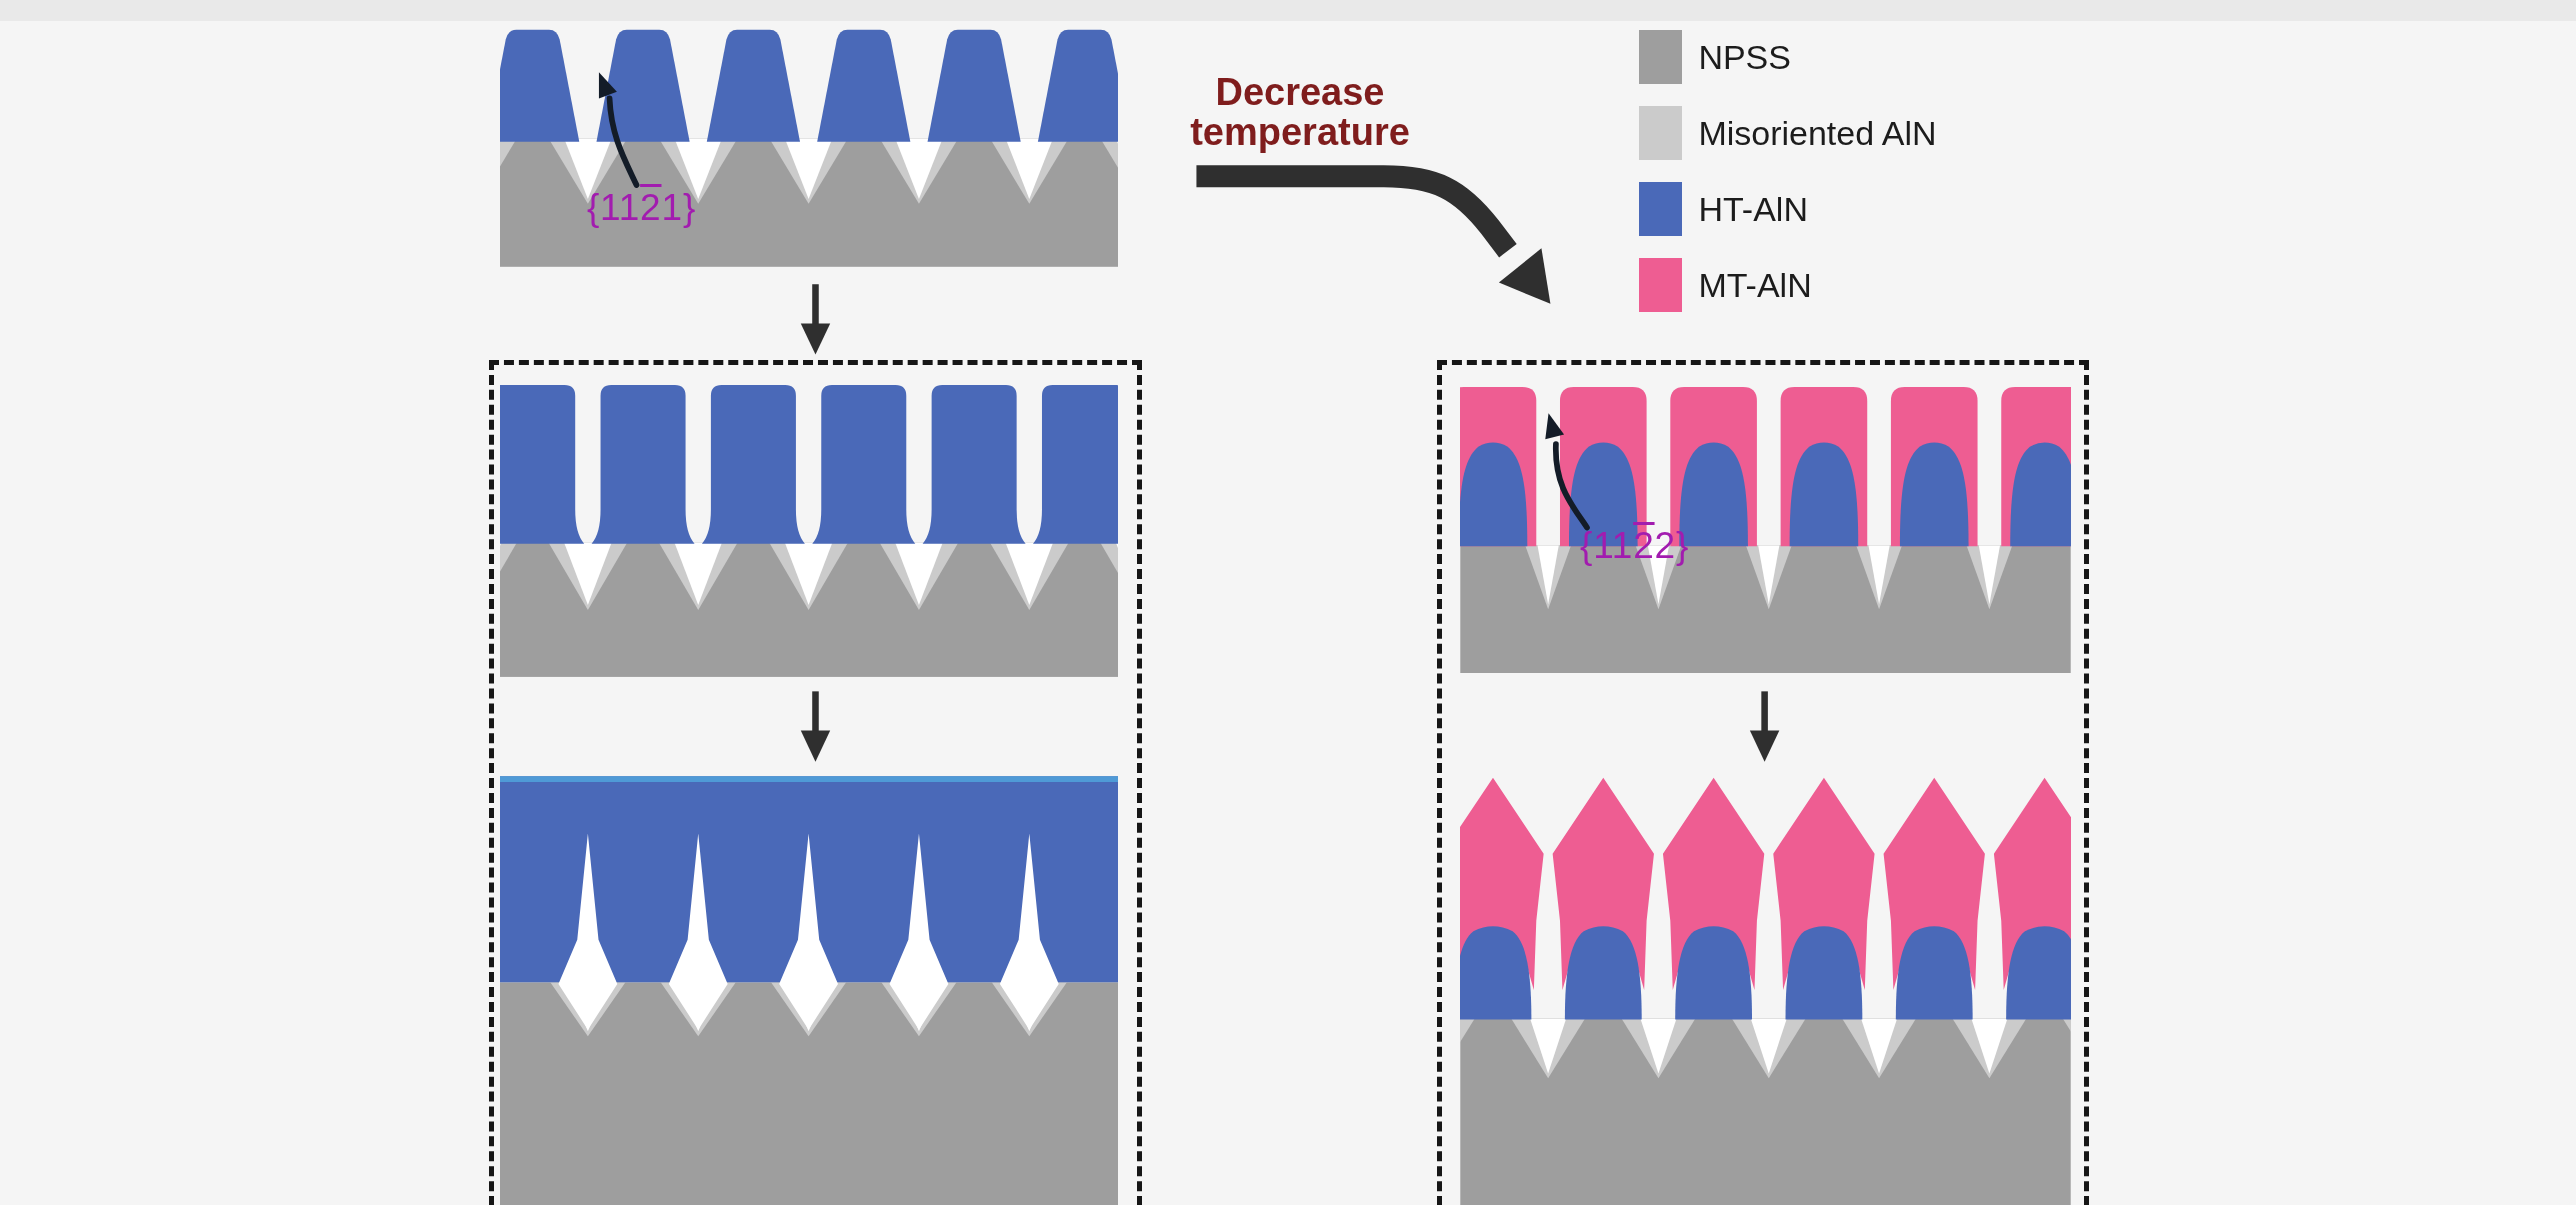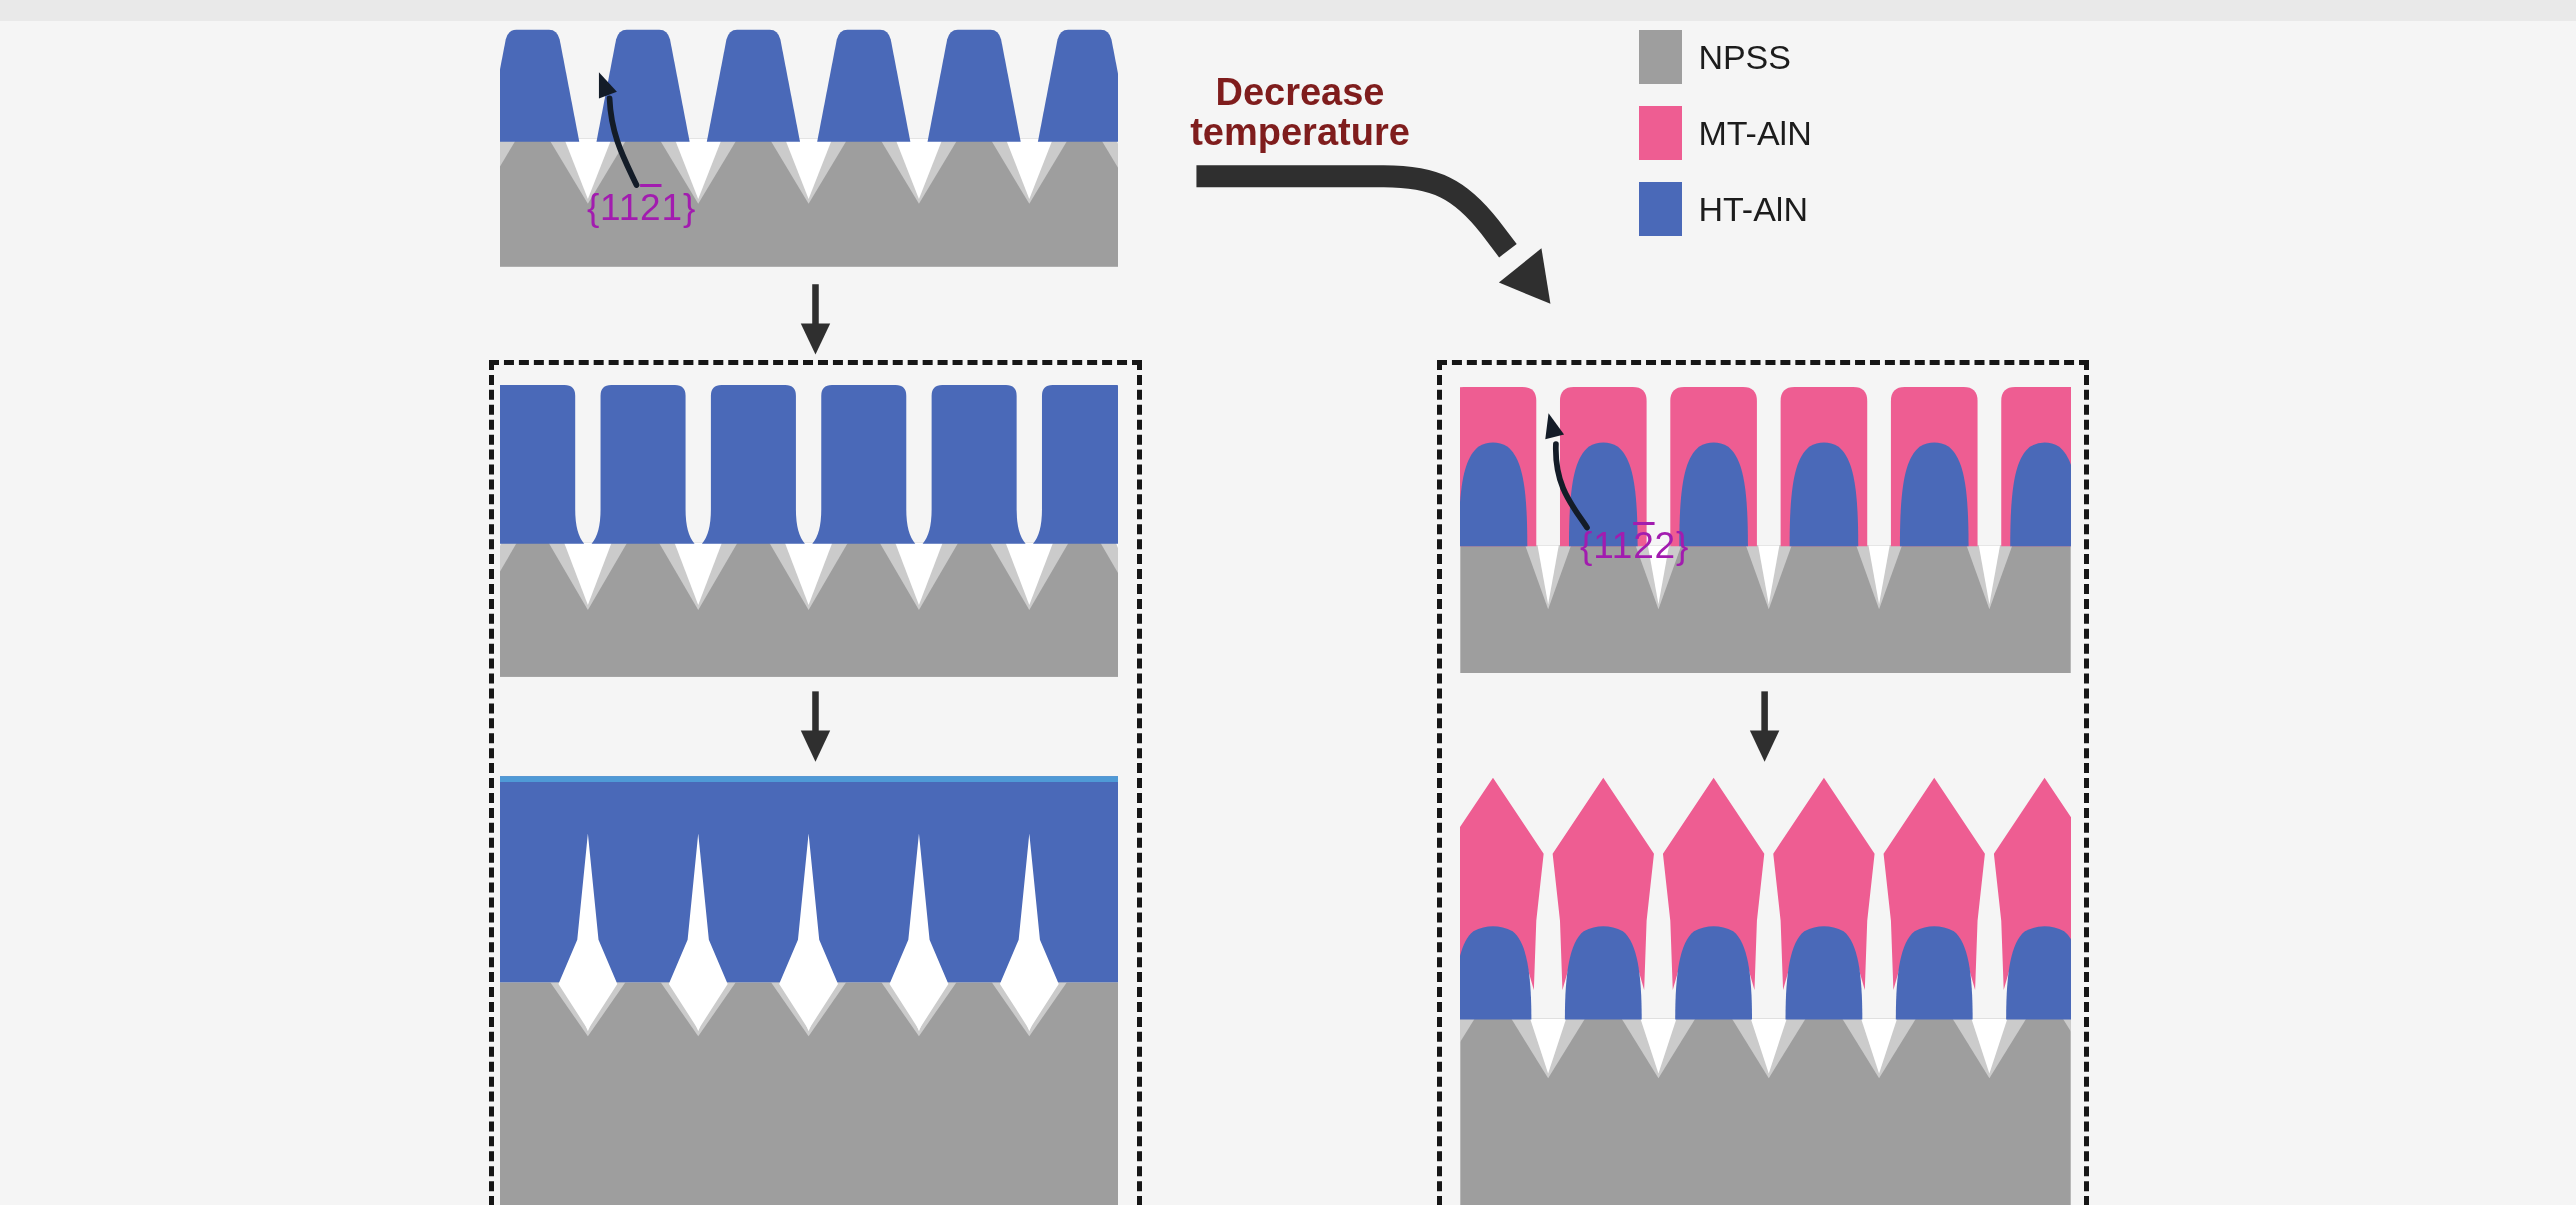--- a/index.html
+++ b/index.html
@@ -190,26 +190,30 @@
       <path d="M1463,190 L1692,190 C1756,190 1786,206 1822,252 L1844,281" fill="none" stroke="#2f2f2f" stroke-width="27" stroke-linejoin="round"></path>
       <polygon points="1896,346 1833,320 1885,278" fill="#2f2f2f"></polygon>
     </svg>
 
   <div class="legend" id="legend">
       <div class="legend-row">
         <div class="legend-swatch" style="background: rgb(158, 158, 158);"></div>
         <div class="legend-label">NPSS</div>
       </div>
       <div class="legend-row">
+        <div class="legend-swatch" style="background: rgb(203, 203, 203);"></div>
+        <div class="legend-label">Misoriented AlN</div>
+      </div>
+      <div class="legend-row">
+        <div class="legend-swatch" style="background: rgb(74, 105, 184);"></div>
+        <div class="legend-label">HT-AlN</div>
+      </div>
+      <div class="legend-row">
         <div class="legend-swatch" style="background: rgb(238, 93, 146);"></div>
         <div class="legend-label">MT-AlN</div>
-      </div>
-      <div class="legend-row">
-        <div class="legend-swatch" style="background: rgb(74, 105, 184);"></div>
-        <div class="legend-label">HT-AlN</div>
       </div>
     </div>
 
   <div class="process-label">
     <span>Decrease</span><br>
     <span>temperature</span>
   </div>
 
   <div class="facet-label" id="facet-left">
     <span>{11</span><span class="bar">2</span><span>1}</span>

